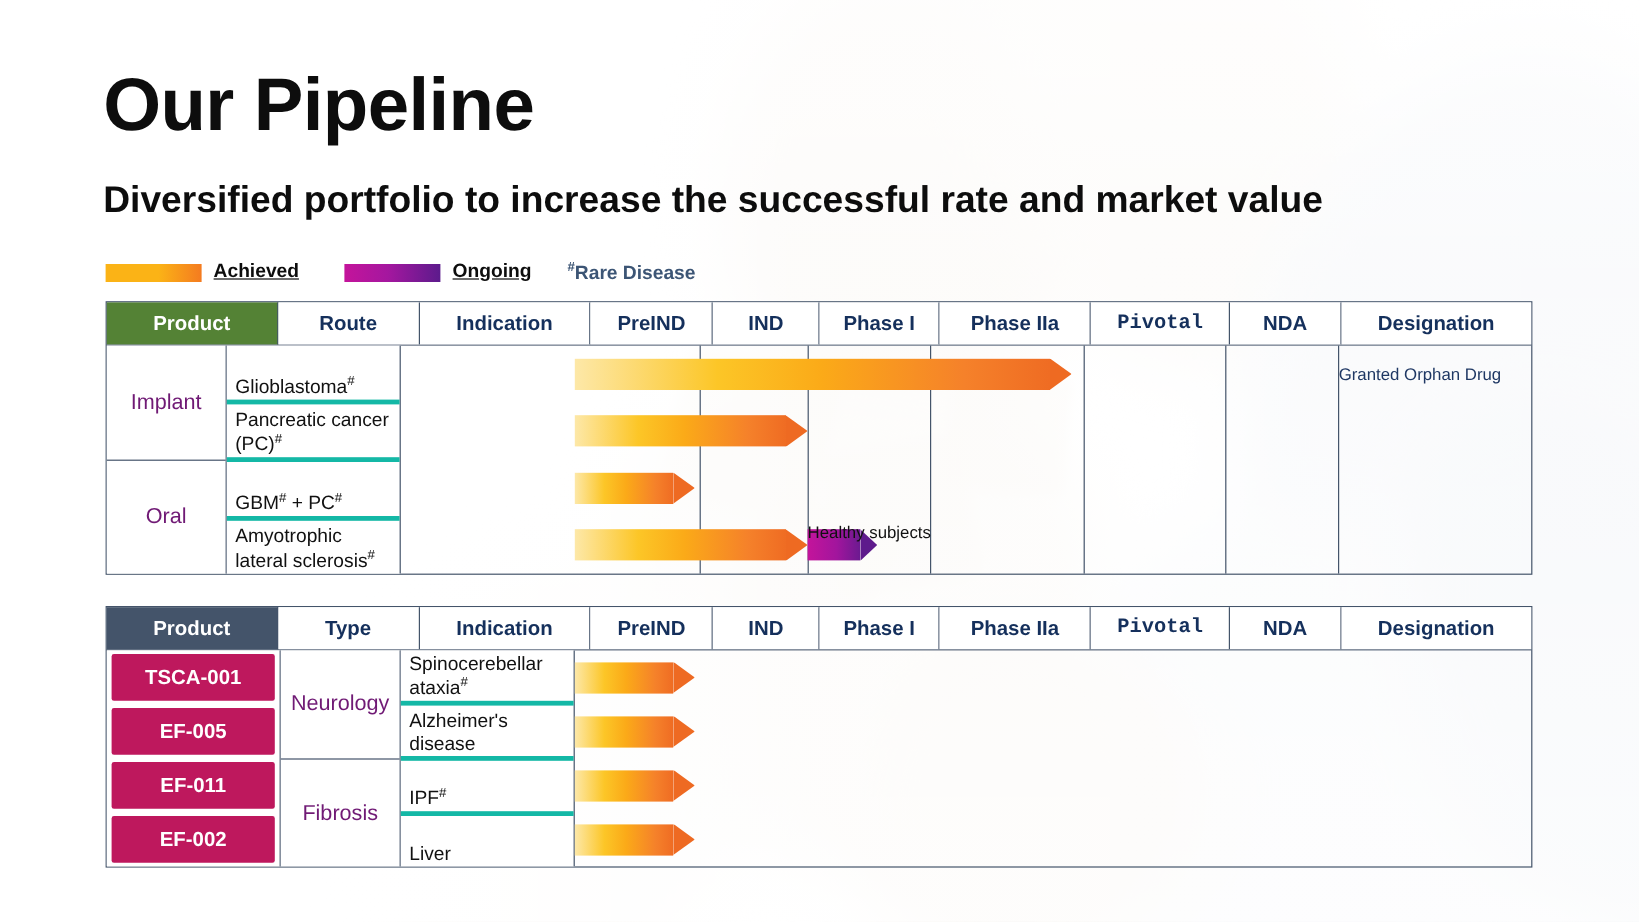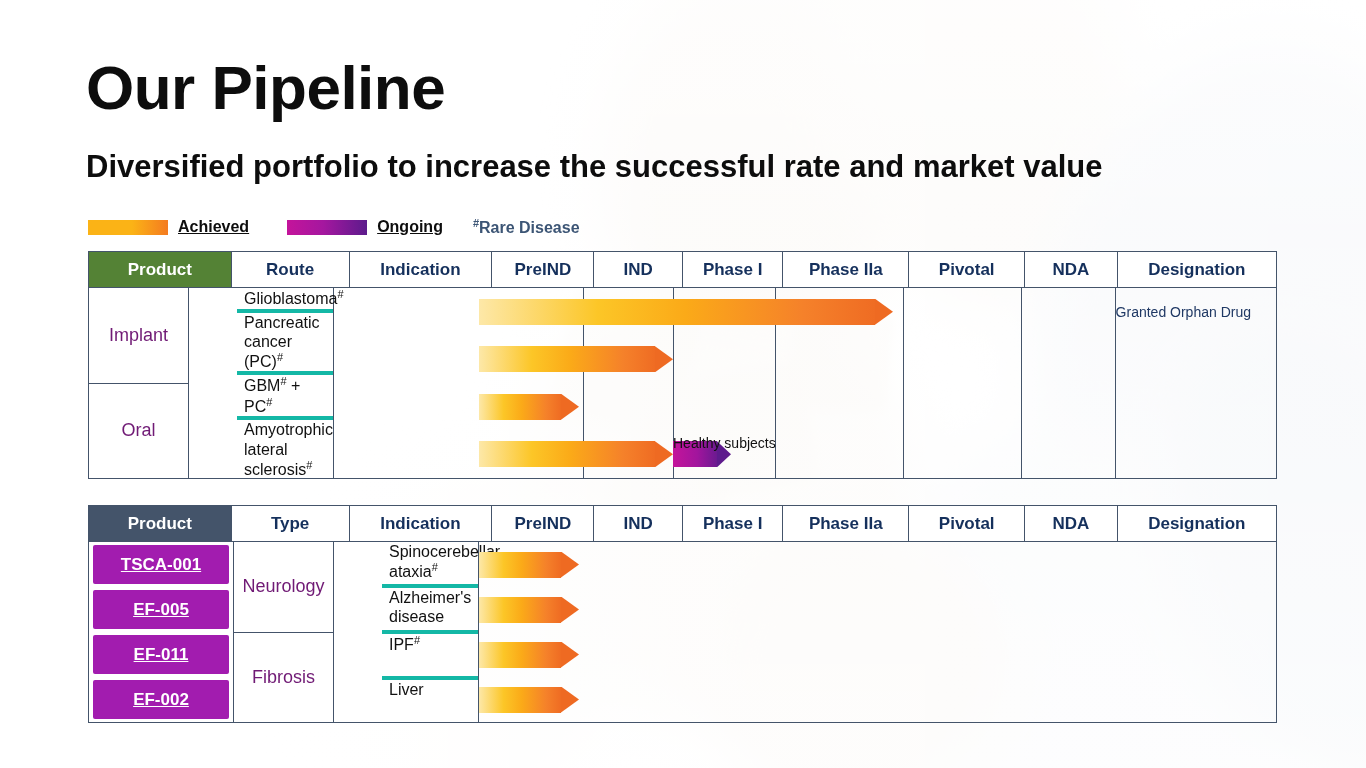--- a/index.html
+++ b/index.html
@@ -159,21 +159,21 @@
   .th.product-navy  { background: #44546a; color: #ffffff; border-right: 1px solid #44546a; }
 
   
   .c-product    { width: 145px; }
   .c-route      { width: 120px; }
   .c-indication { width: 145px; }
   .c-preind     { width: 104px; }
   .c-ind        { width: 90px;  }
   .c-ph1        { width: 102px; }
   .c-ph2a       { width: 128px; }
-  .c-pivotal    { width: 118px; }
+  .c-pivotal    { width: 118px; font-family: Liberation Mono, monospace; }
   .c-nda        { width: 94px;  }
   .c-design     { width: 161px; }
 
   .tbody {
     position: relative;
     height: calc(100% - 36px);
   }
 
   
   .left-cols {
@@ -198,21 +198,21 @@
     flex-direction: column;
     align-items: center;
     justify-content: center;
     color: #ffffff;
     font-size: 17px;
     font-weight: bold;
     line-height: 1.15;
     text-align: center;
   }
   .prod-cell.green { background: #548235; }
-  .prod-cell.navy  { background: #a21caf; text-decoration: underline; }
+  .prod-cell.navy  { background: #be185d; }
   .prod-cell sup { font-size: 10px; vertical-align: super; }
 
   .col-route {
     width: 100px;
     box-sizing: border-box;
     border-right: 1px solid #44546a;
     display: flex;
     flex-direction: column;
     background: #ffffff;
   }
@@ -231,27 +231,26 @@
     width: 145px;
     box-sizing: border-box;
     border-right: 1px solid #44546a;
     display: flex;
     flex-direction: column;
     background: #ffffff;
   }
   .ind-cell {
     flex: 1;
     display: flex;
-    align-items: flex-start;
+    align-items: flex-end;
     padding: 0 7px;
     font-size: 16px;
     color: #111111;
     line-height: 1.2;
     box-sizing: border-box;
-    margin-left: 48px;
   }
   .ind-cell + .ind-cell { border-top: 4px solid #14b8a6; }
   .ind-cell sup { font-size: 11px; vertical-align: super; }
 
   
   .bars-region {
     position: absolute;
     left: 390px; right: 0; top: 0; bottom: 0;
   }
   .grid-lines { position: absolute; inset: 0; }

